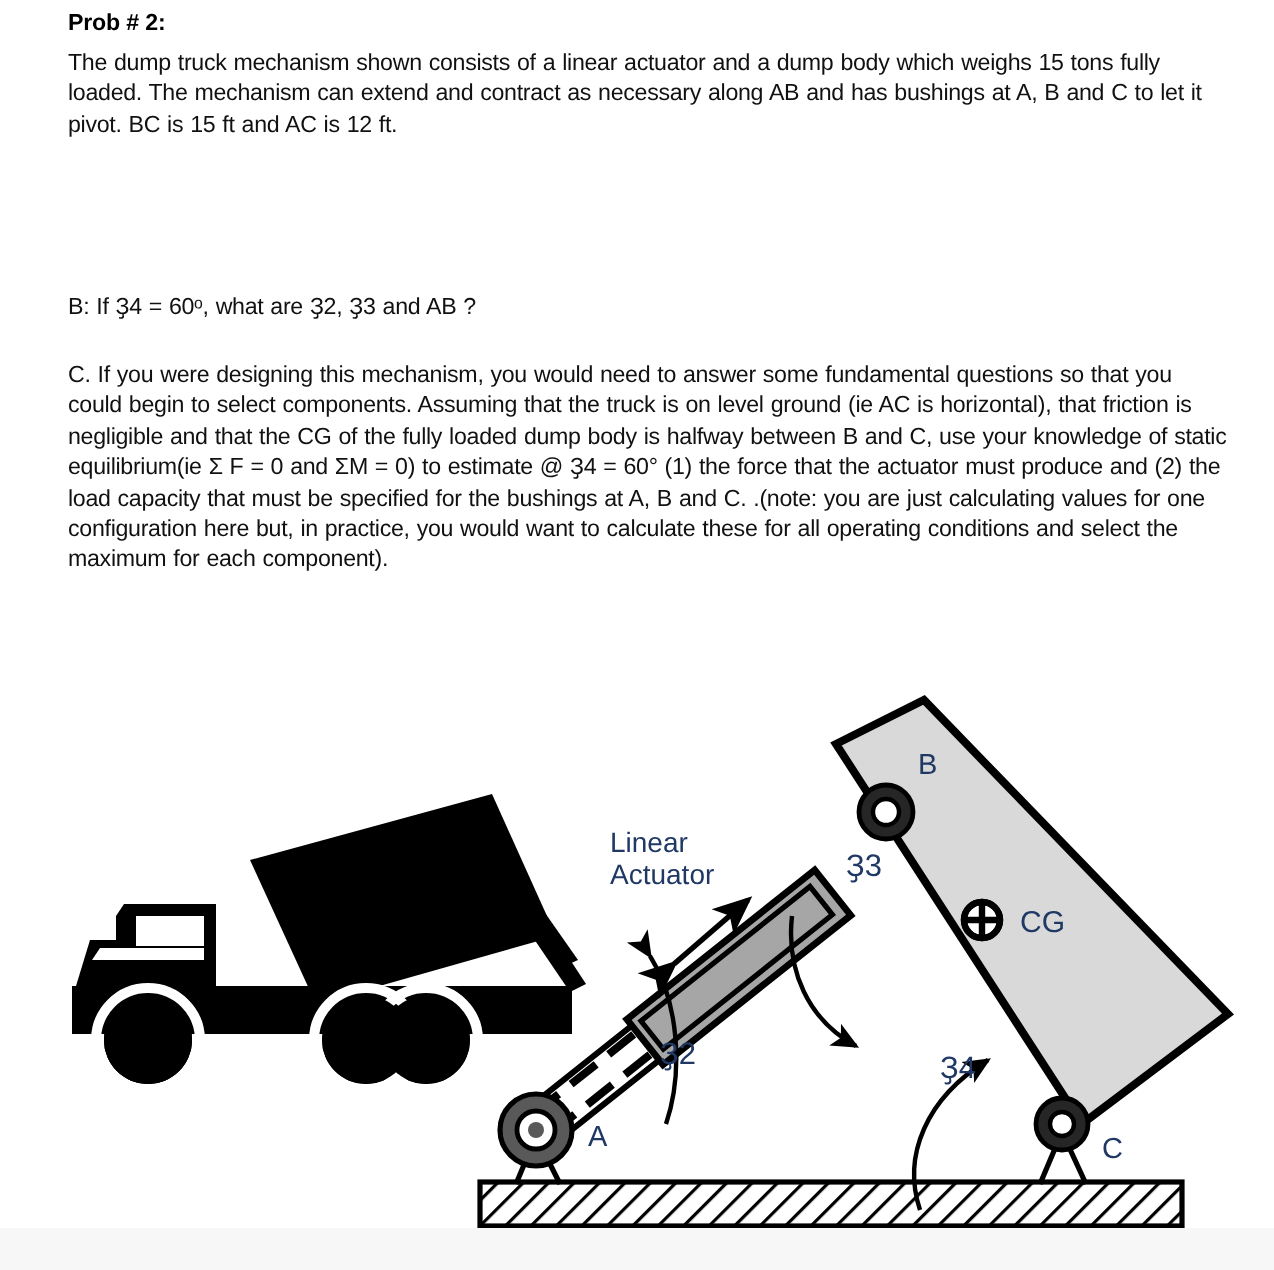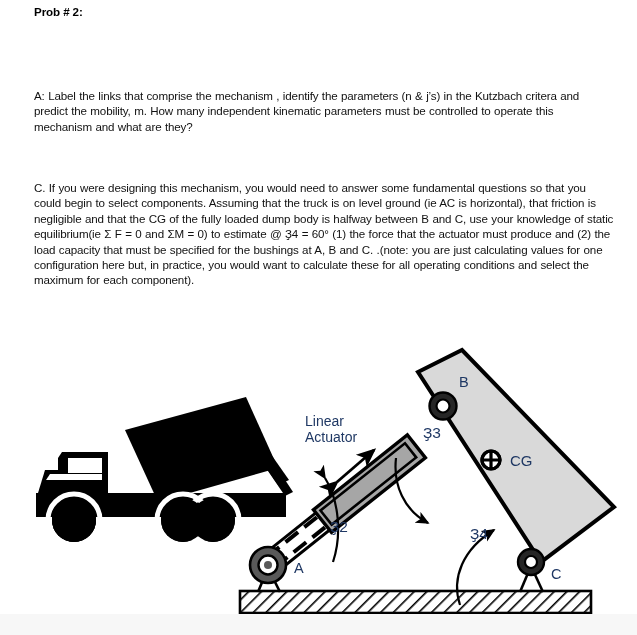--- a/index.html
+++ b/index.html
@@ -68,21 +68,22 @@
     background: #f7f7f7;
   }
 </style>
 </head>
 <body>
 
 <div id="page">
 
   <div class="prob-title">Prob # 2:</div>
 
-  <div class="text-block" id="para-a">A: Label the links that comprise the mechanism , identify the parameters  (n &amp; j’s) in the Kutzbach critera and predict the mobility, m. How many  independent kinematic parameters must be controlled to operate this mechanism and what are they?</div>
+  <div class="text-block" id="para-intro">The dump truck mechanism shown consists of a linear actuator and a dump body which weighs 15 tons fully loaded.  The mechanism can extend and contract as necessary along AB and has bushings at A, B and C to let it pivot.  BC is 15 ft and AC is 12 ft.</div>
+  <div class="text-block" id="para-b">B: If  Ҙ4  = 60ᵒ, what are Ҙ2, Ҙ3 and AB ?</div>
   <div class="text-block" id="para-c">C. If you were designing this mechanism, you would need to answer some  fundamental questions so that you could begin to select components.  Assuming that the truck is on level ground (ie AC is horizontal), that friction is negligible and that the CG of the fully loaded dump body is halfway between B and C, use your knowledge of static equilibrium(ie Σ F = 0 and  ΣM = 0) to estimate @ Ҙ4  = 60° (1) the force that the actuator must produce and (2) the load capacity that must be specified for the bushings at A, B and C. .(note: you are just calculating values for one configuration here but, in practice, you would want to calculate these for all operating conditions and select the maximum for each component).</div>
 
   <div id="diagram-area">
     <svg class="diagram-svg" width="637" height="305" viewBox="0 0 637 305" xmlns="http://www.w3.org/2000/svg">
       <defs>
         <pattern id="groundHatch" width="9" height="9" patternUnits="userSpaceOnUse" patternTransform="rotate(45)">
           <rect width="9" height="9" fill="#ffffff"></rect>
           <line x1="0" y1="0" x2="0" y2="9" stroke="#000000" stroke-width="3.2"></line>
         </pattern>
         <marker id="arrHead" markerWidth="7" markerHeight="7" refX="5.4" refY="3.1" orient="auto">

